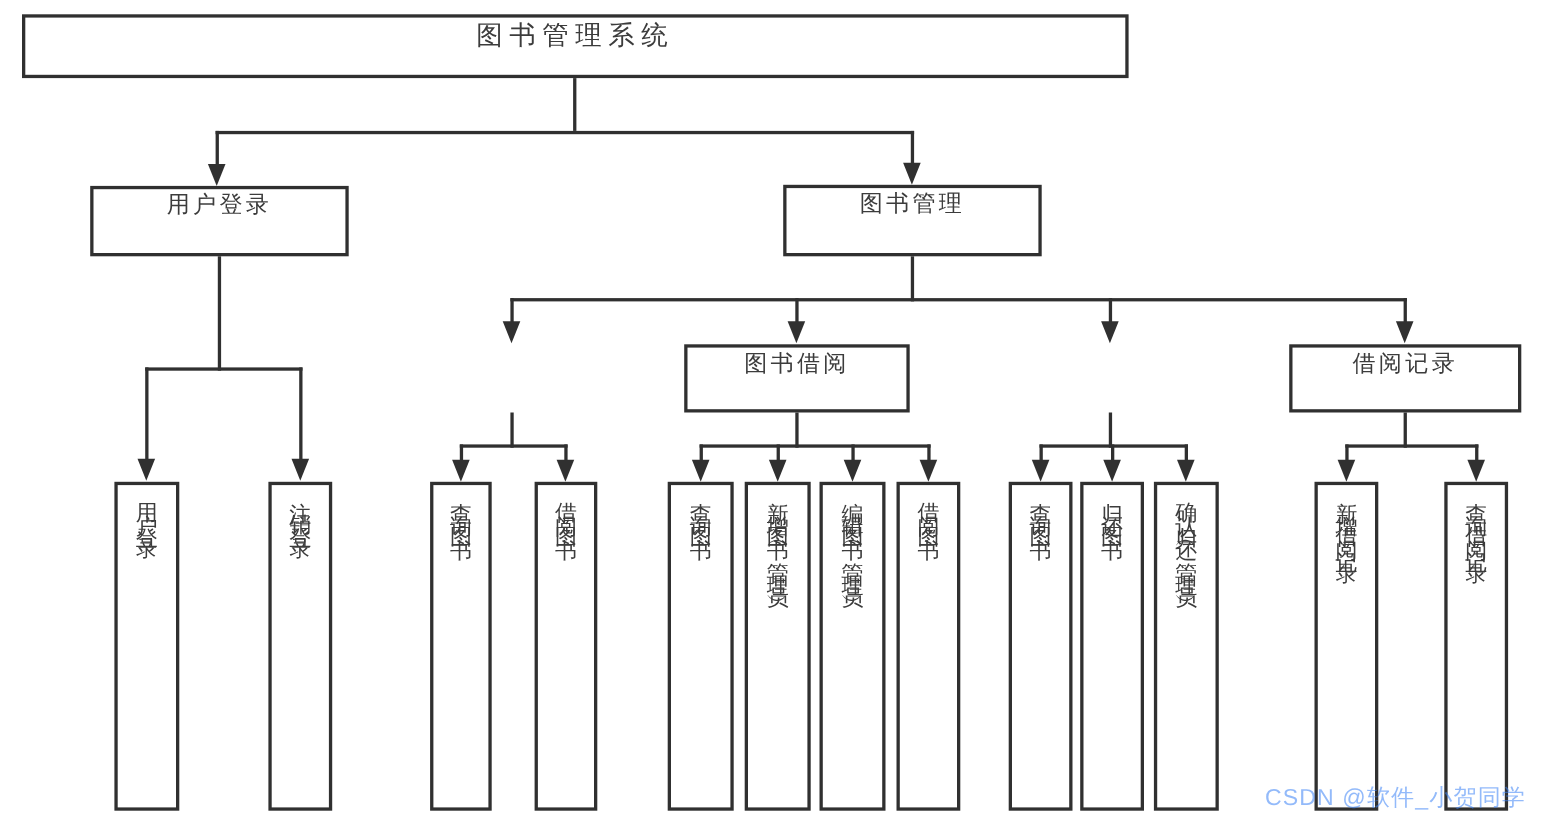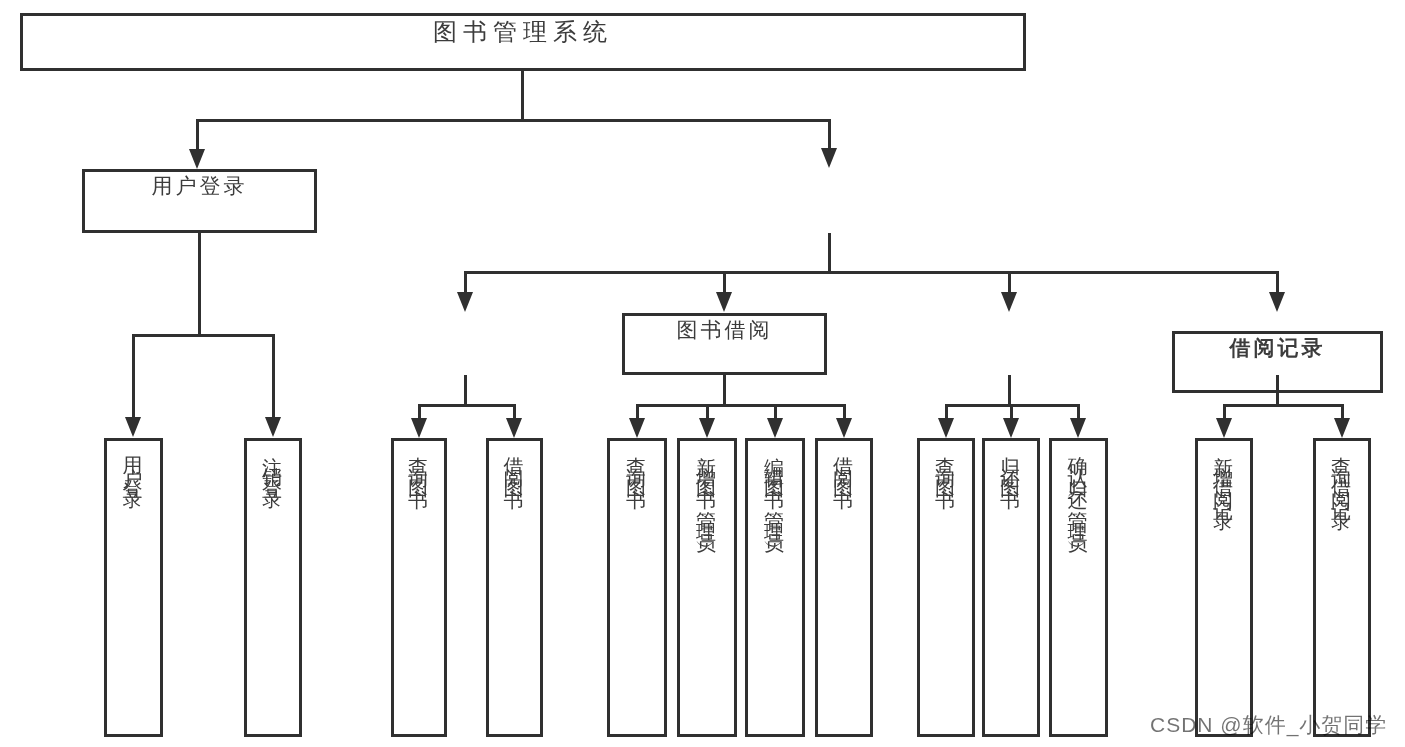--- a/index.html
+++ b/index.html
@@ -49,21 +49,21 @@
     border-right: 8px solid transparent;
     border-top: 20px solid #303030;
   }
 
   .watermark {
     position: absolute;
     left: 1150px;
     top: 711px;
     font-size: 21px;
     letter-spacing: 1px;
-    color: #000000;
+    color: #3b82f6;
     opacity: 0.55;
     white-space: nowrap;
   }
 </style>
 </head>
 <body>
 
 <div class="canvas">
 
   <div class="node root" style="left:20px; top:13px; width:1006px; height:58px;">
@@ -73,20 +73,23 @@
   <div class="line" style="left:521px; top:71px; width:3px; height:48px;"></div>
   <div class="line" style="left:196px; top:119px; width:635px; height:3px;"></div>
   <div class="line" style="left:196px; top:119px; width:3px; height:31px;"></div>
   <div class="arrow" style="left:189px; top:149px;"></div>
   <div class="line" style="left:828px; top:119px; width:3px; height:31px;"></div>
   <div class="arrow" style="left:821px; top:148px;"></div>
 
   <div class="node" style="left:82px; top:169px; width:235px; height:64px;">
     <span class="hlabel">用户登录</span>
   </div>
+  <div class="node" style="left:712px; top:168px; width:235px; height:65px;">
+    <span class="hlabel">图书管理</span>
+  </div>
 
   <div class="line" style="left:198px; top:233px; width:3px; height:104px;"></div>
   <div class="line" style="left:132px; top:334px; width:143px; height:3px;"></div>
   <div class="line" style="left:132px; top:334px; width:3px; height:84px;"></div>
   <div class="arrow" style="left:125px; top:417px;"></div>
   <div class="line" style="left:272px; top:334px; width:3px; height:84px;"></div>
   <div class="arrow" style="left:265px; top:417px;"></div>
 
   <div class="line" style="left:828px; top:233px; width:3px; height:41px;"></div>
   <div class="line" style="left:464px; top:271px; width:815px; height:3px;"></div>
@@ -95,21 +98,21 @@
   <div class="line" style="left:723px; top:271px; width:3px; height:22px;"></div>
   <div class="arrow" style="left:716px; top:292px;"></div>
   <div class="line" style="left:1008px; top:271px; width:3px; height:22px;"></div>
   <div class="arrow" style="left:1001px; top:292px;"></div>
   <div class="line" style="left:1276px; top:271px; width:3px; height:22px;"></div>
   <div class="arrow" style="left:1269px; top:292px;"></div>
 
   <div class="node" style="left:622px; top:313px; width:205px; height:62px;">
     <span class="hlabel">图书借阅</span>
   </div>
-  <div class="node" style="left:1172px; top:331px; width:211px; height:62px;font-weight:bold;">
+  <div class="node" style="left:1172px; top:313px; width:211px; height:62px;">
     <span class="hlabel">借阅记录</span>
   </div>
 
   <div class="line" style="left:464px; top:375px; width:3px; height:32px;"></div>
   <div class="line" style="left:418px; top:404px; width:98px; height:3px;"></div>
   <div class="line" style="left:418px; top:404px; width:3px; height:15px;"></div>
   <div class="arrow" style="left:411px; top:418px;"></div>
   <div class="line" style="left:513px; top:404px; width:3px; height:15px;"></div>
   <div class="arrow" style="left:506px; top:418px;"></div>
 

